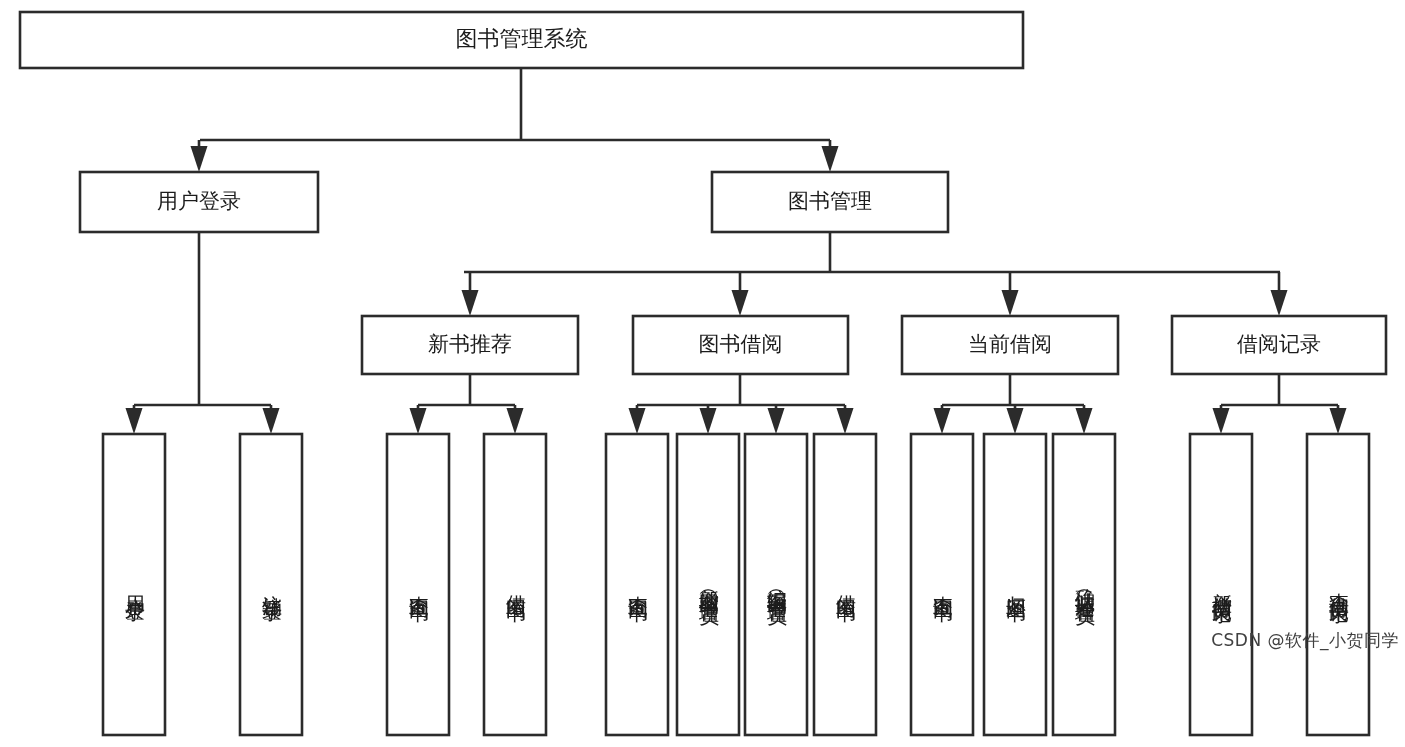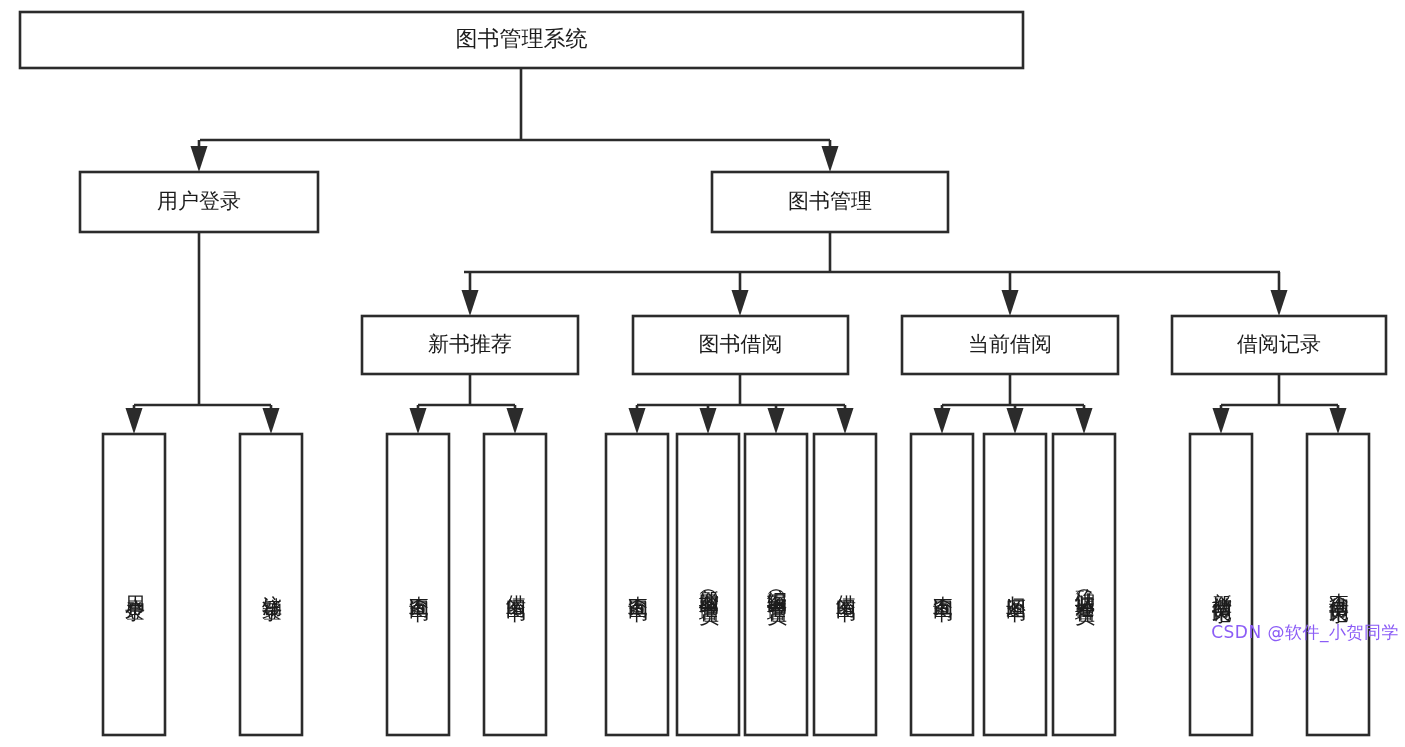--- a/index.html
+++ b/index.html
@@ -52,24 +52,24 @@
     fill: none;
     stroke-linecap: butt;
   }
   .arrow-head {
     fill: #2b2b2b;
     stroke: none;
   }
   .watermark {
     position: absolute;
     right: 6px;
-    bottom: 8px;
+    bottom: 0;
     font-family: "DejaVu Sans", "Liberation Sans", sans-serif;
     font-size: 17px;
-    color: #8b5cf6;
+    color: #404040;
     white-space: nowrap;
     letter-spacing: 0.5px;
   }
 </style>
 </head>
 <body>
 
 <div id="diagram-root">
   <svg class="flow-canvas" id="flow-canvas" viewBox="0 0 1405 747">
       <g>

